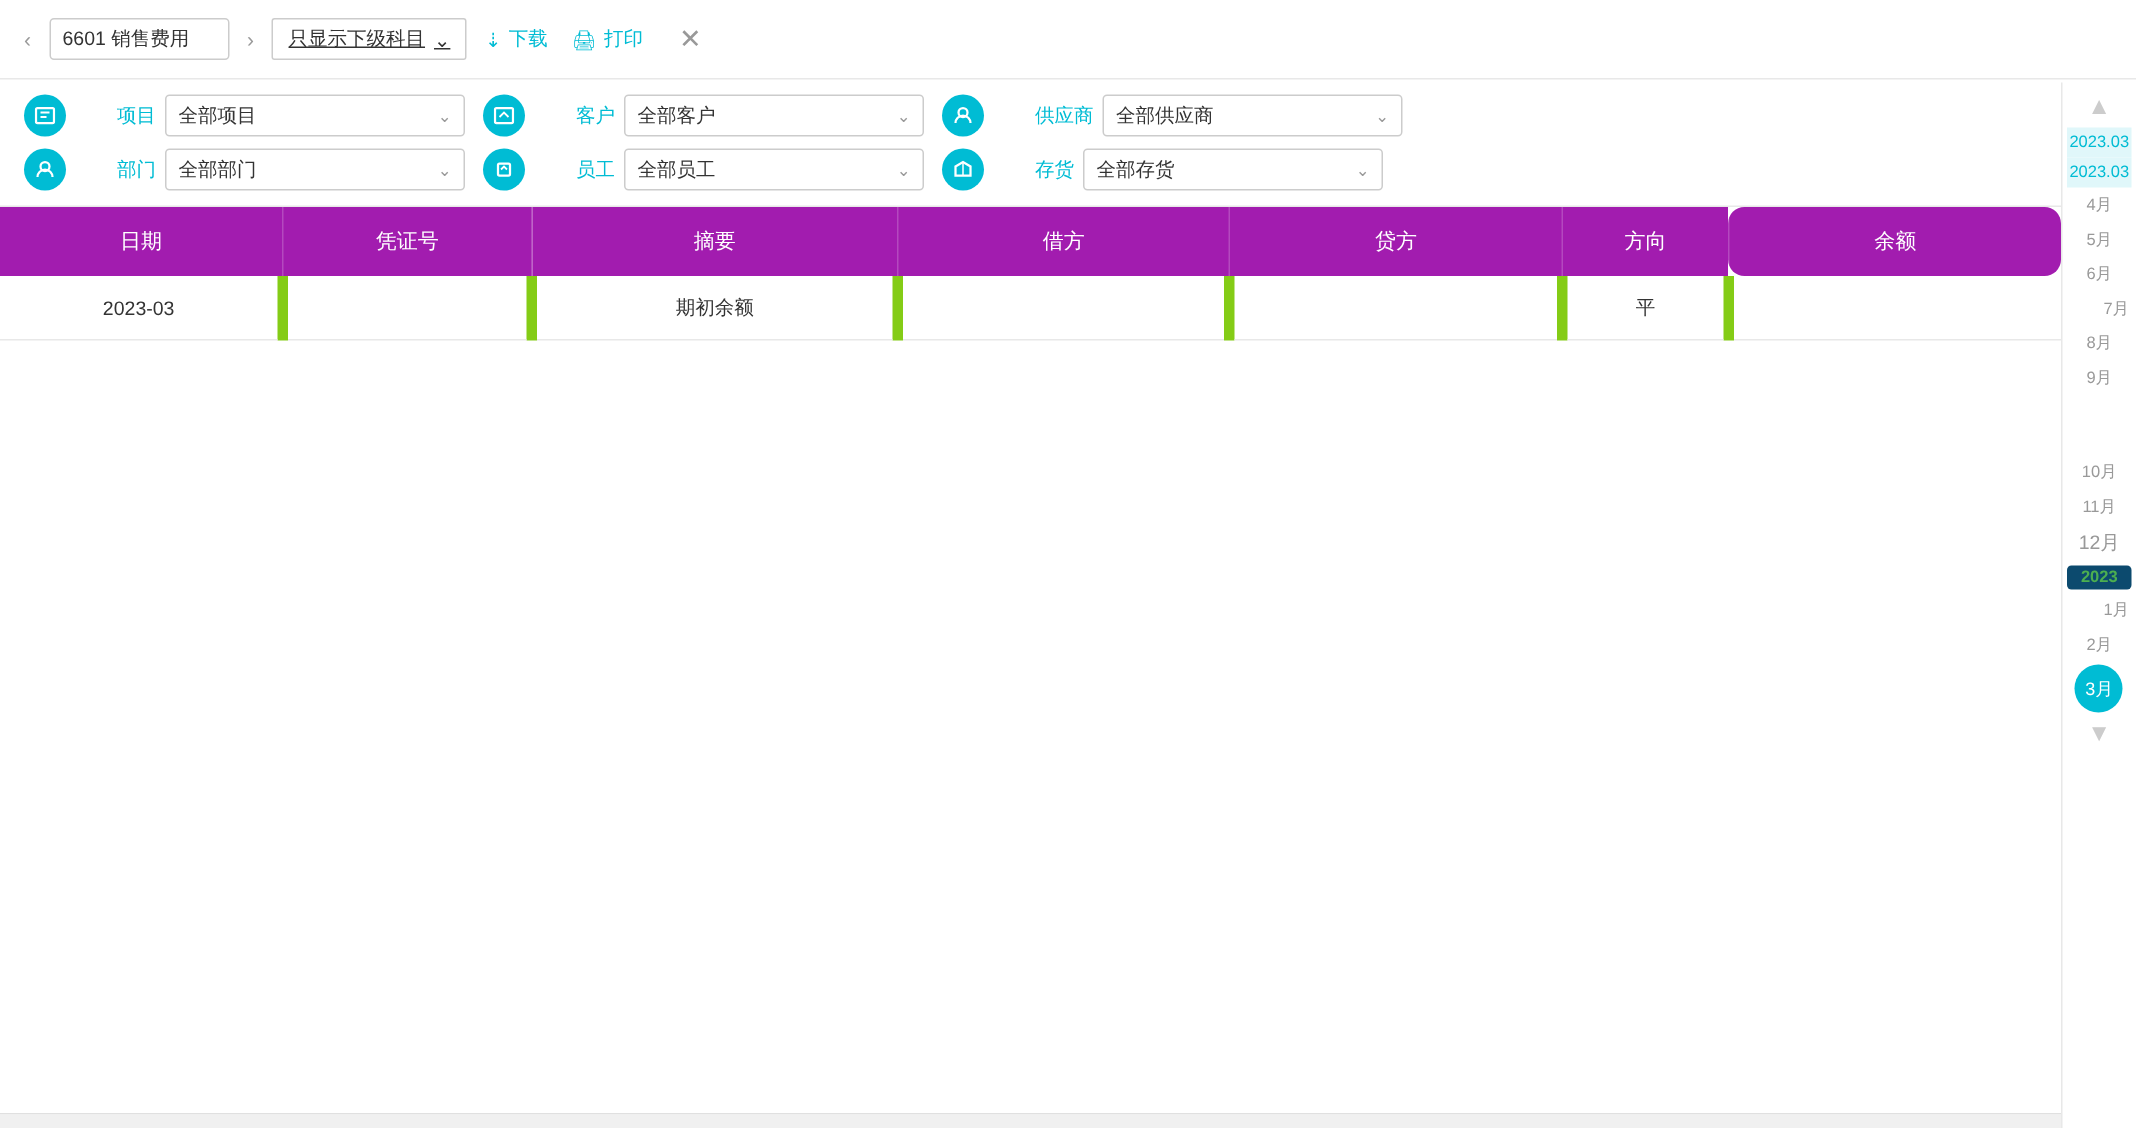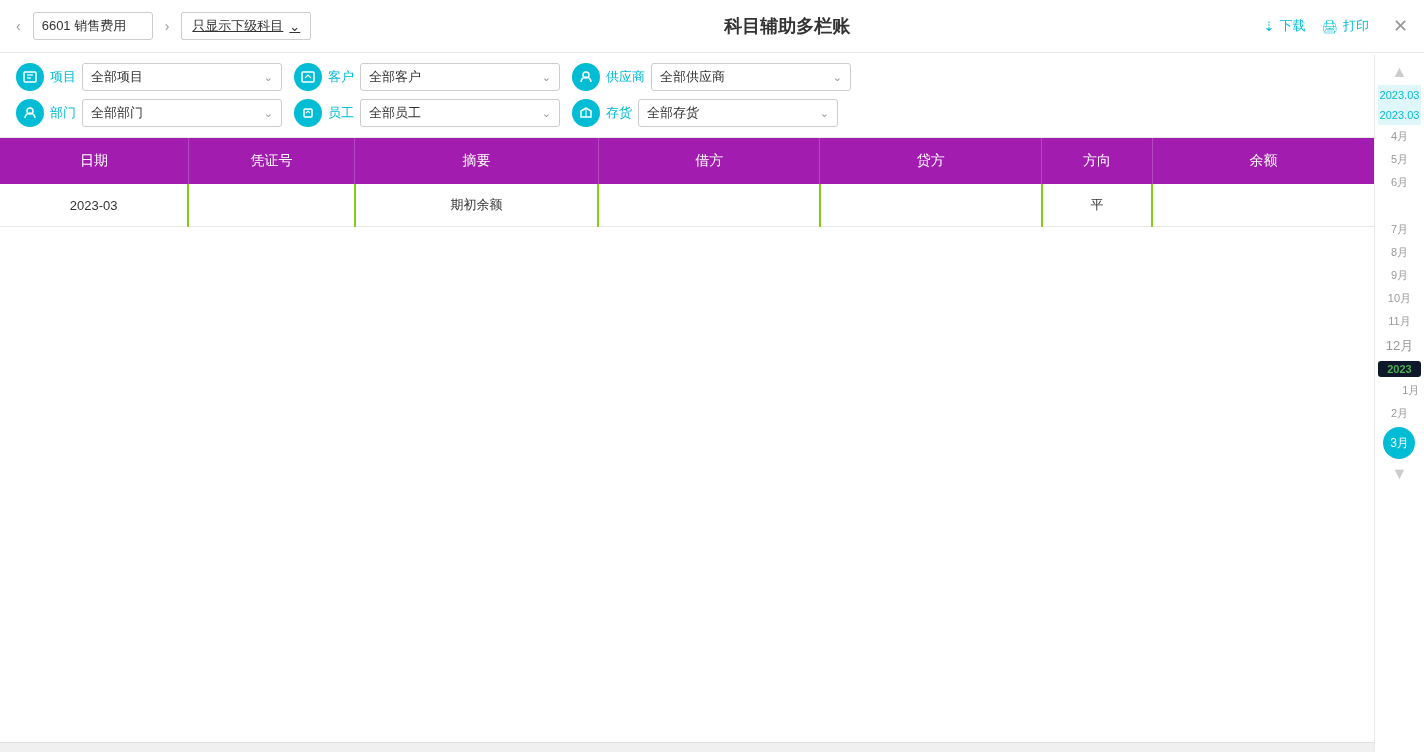--- a/index.html
+++ b/index.html
@@ -110,20 +110,21 @@
       align-items: center;
       justify-content: center;
       color: white;
       font-size: 13px;
       flex-shrink: 0;
     }
     .filter-label {
       color: #00bcd4;
       font-size: 13px;
       white-space: nowrap;
+      margin-left: 28px;
     }
     .filter-select {
       display: flex;
       align-items: center;
       border: 1px solid #ccc;
       border-radius: 3px;
       padding: 4px 8px;
       min-width: 200px;
       background: #fff;
       cursor: pointer;
@@ -162,21 +163,21 @@
       border-right: none;
     }
     .data-table tbody tr {
       border-bottom: 1px solid #e8e8e8;
     }
     .data-table tbody td {
       padding: 12px 10px;
       text-align: center;
       color: #333;
       font-size: 13px;
-      border-right: 2px solid #84cc16;
+      border-right: 7px solid #84cc16;
     }
     .data-table tbody td:last-child {
       border-right: none;
     }
     
     .bottom-scrollbar {
       height: 10px;
       background: #f0f0f0;
       flex-shrink: 0;
       border-top: 1px solid #e0e0e0;
@@ -207,38 +208,37 @@
       cursor: pointer;
       padding: 4px;
     }
     
     .col-date { width: 170px; }
     .col-voucher { width: 150px; }
     .col-summary { width: 220px; }
     .col-debit { width: 200px; }
     .col-credit { width: 200px; }
     .col-dir { width: 100px; }
-    .col-balance { width: 200px; }
+    .col-balance { width: 200px; border-radius: 11px; }
   </style>
 </head>
 <body>
 
 <div class="main-container">
 
   <div class="top-bar">
     <span class="nav-arrow">‹</span>
     <div class="account-code-box">
       <span>6601 销售费用</span>
     </div>
     <span class="nav-arrow">›</span>
     <div class="show-sub-dropdown">
       <span>只显示下级科目</span>
       <span>⌄</span>
     </div>
-    <div class="page-title">科目辅助多栏账</div>
     <div class="top-actions">
       <div class="action-btn">
         <span>⇣</span>
         <span>下载</span>
       </div>
       <div class="action-btn">
         <span>🖨</span>
         <span>打印</span>
       </div>
       <span class="close-btn">✕</span>
@@ -372,26 +372,26 @@
   </div>
 
   <div class="right-panel">
     <span class="right-panel-arrow">▲</span>
     <div id="right-panel-months">
         <div style="color: rgb(0, 188, 212); font-size: 11px; text-align: center; padding: 4px 2px; cursor: pointer; background: rgb(224, 247, 250); width: 100%;">2023.03</div>
         <div style="color: rgb(0, 188, 212); font-size: 11px; text-align: center; padding: 4px 2px; cursor: pointer; background: rgb(224, 247, 250); width: 100%;">2023.03</div>
         <div style="color: rgb(153, 153, 153); font-size: 11px; text-align: center; padding: 4px 2px; cursor: pointer; width: 100%;">4月</div>
         <div style="color: rgb(153, 153, 153); font-size: 11px; text-align: center; padding: 4px 2px; cursor: pointer; width: 100%;">5月</div>
         <div style="color: rgb(153, 153, 153); font-size: 11px; text-align: center; padding: 4px 2px; cursor: pointer; width: 100%;">6月</div>
-        <div style="color: rgb(153, 153, 153); font-size: 11px; text-align: center; padding: 4px 2px; cursor: pointer; width: 100%; margin-top: 24px;">7月</div>
+        <div style="color: rgb(153, 153, 153); font-size: 11px; text-align: right; padding: 4px 2px; cursor: pointer; width: 100%;">7月</div>
         <div style="color: rgb(153, 153, 153); font-size: 11px; text-align: center; padding: 4px 2px; cursor: pointer; width: 100%;">8月</div>
         <div style="color: rgb(153, 153, 153); font-size: 11px; text-align: center; padding: 4px 2px; cursor: pointer; width: 100%;">9月</div>
-        <div style="color: rgb(153, 153, 153); font-size: 11px; text-align: center; padding: 4px 2px; cursor: pointer; width: 100%;">10月</div>
+        <div style="color: rgb(153, 153, 153); font-size: 11px; text-align: center; padding: 4px 2px; cursor: pointer; width: 100%; margin-top: 40px;">10月</div>
         <div style="color: rgb(153, 153, 153); font-size: 11px; text-align: center; padding: 4px 2px; cursor: pointer; width: 100%;">11月</div>
         <div style="color: rgb(153, 153, 153); font-size: 13px; text-align: center; padding: 4px 2px; cursor: pointer; width: 100%;">12月</div>
-        <div style="color: rgb(76, 175, 80); font-weight: bold; font-size: 11px; background: #0f172a; border-radius: 3px; padding: 2px 4px; margin: 2px auto; width: auto; text-align: center; cursor: pointer;">2023</div>
+        <div style="color: rgb(76, 175, 80); font-weight: bold; font-size: 11px; background: #0c4a6e; border-radius: 3px; padding: 2px 4px; margin: 2px auto; width: auto; text-align: center; cursor: pointer;">2023</div>
         <div style="color: rgb(153, 153, 153); font-size: 11px; text-align: right; padding: 4px 2px; cursor: pointer; width: 100%;">1月</div>
         <div style="color: rgb(153, 153, 153); font-size: 11px; text-align: center; padding: 4px 2px; cursor: pointer; width: 100%;">2月</div>
         <div style="background: rgb(0, 188, 212); color: white; border-radius: 50%; width: 32px; height: 32px; display: flex; align-items: center; justify-content: center; margin: 2px auto; font-size: 12px; cursor: pointer;">3月</div>
       </div>
     <span class="right-panel-arrow">▼</span>
   </div>
 </div>
 
 </body></html>

